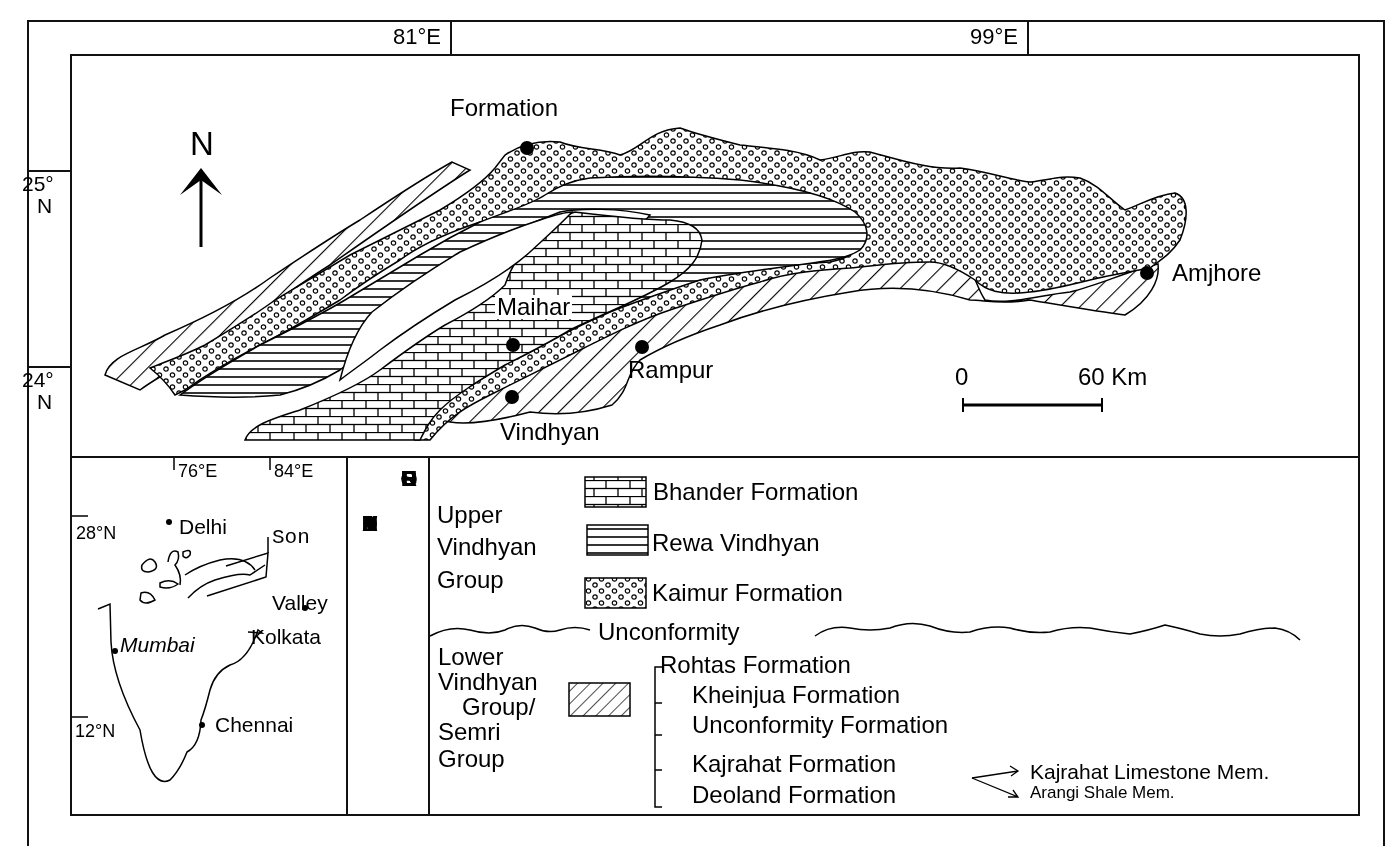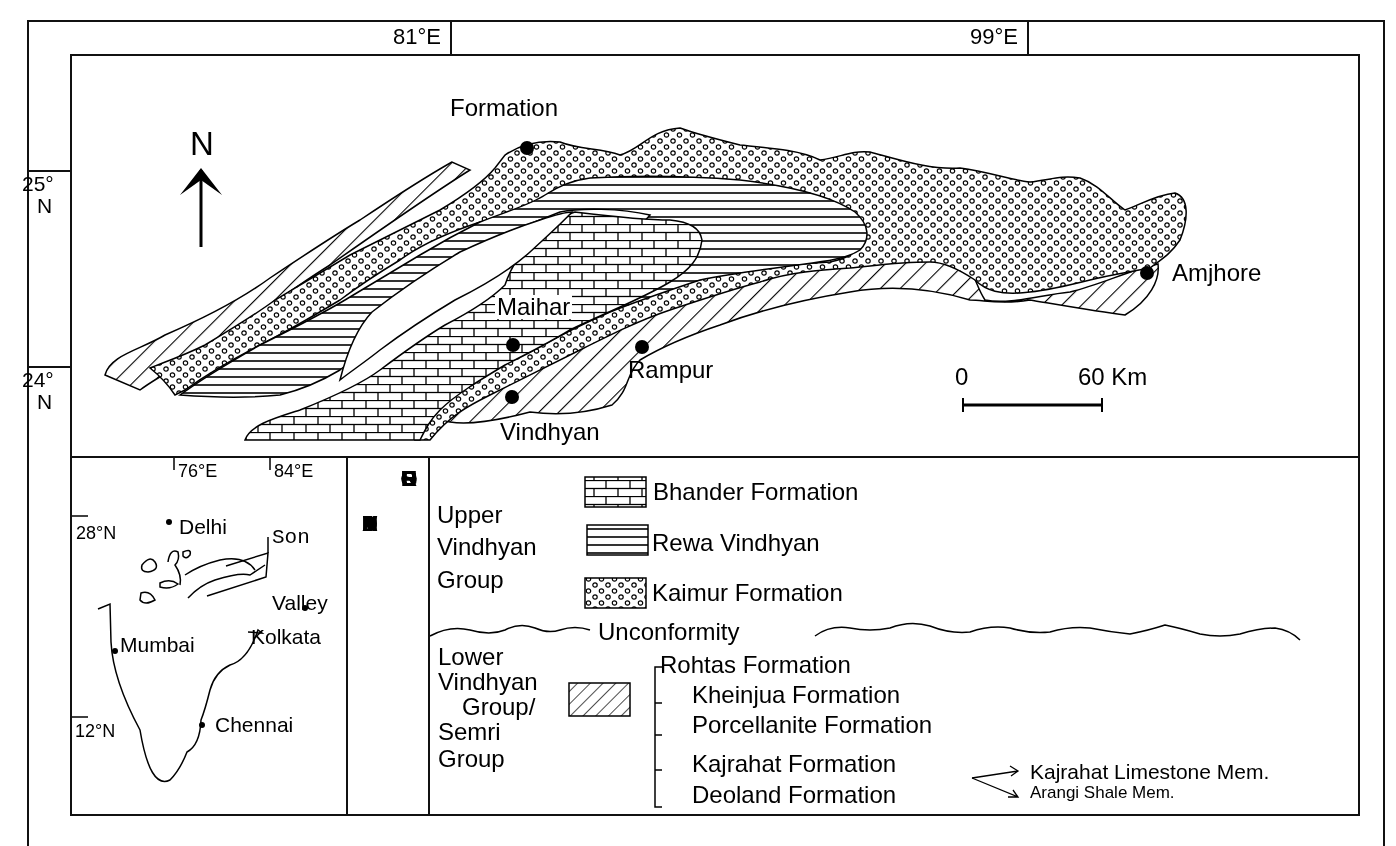--- a/index.html
+++ b/index.html
@@ -155,21 +155,21 @@
 
 <div class="vline" style="left:346px; top:456px; height:360px;"></div>
 <div class="vline" style="left:428px; top:456px; height:360px;"></div>
 
 <div class="lbl-sm" style="left:178px; top:462px;">76°E</div>
 <div class="lbl-sm" style="left:274px; top:462px;">84°E</div>
 <div class="lbl-sm" style="left:76px; top:524px;">28°N</div>
 <div class="lbl-sm" style="left:75px; top:722px;">12°N</div>
 <div class="lbl" style="left:179px; top:516px; font-size:21px;">Delhi</div>
 <div class="lbl" style="left:251px; top:610px; font-size:21px;margin-top:16px;">Kolkata</div>
-<div class="lbl" style="left:120px; top:634px; font-size:21px;">Mumbai</div>
+<div class="lbl" style="left:120px; top:634px; font-size:21px;font-style:italic;">Mumbai</div>
 <div class="lbl" style="left:215px; top:714px; font-size:21px;">Chennai</div>
 <div class="lbl" style="left:272px; top:527px; font-size:21px;font-family:Liberation Mono, monospace;">Son</div>
 <div class="lbl" style="left:272px; top:556px; font-size:21px;margin-top:36px;">Valley</div>
 
 <div style="position:absolute; left:358px; top:510px;">
   <div class="vert">V</div>
   <div class="vert">I</div>
   <div class="vert">N</div>
   <div class="vert">D</div>
   <div class="vert">H</div>
@@ -200,18 +200,18 @@
 <div class="lbl" style="left:598px; top:620px;">Unconformity</div>
 
 <div class="lbl" style="left:438px; top:645px;">Lower</div>
 <div class="lbl" style="left:438px; top:670px;">Vindhyan</div>
 <div class="lbl" style="left:438px; top:695px;margin-left:24px;">Group/</div>
 <div class="lbl" style="left:438px; top:720px;">Semri</div>
 <div class="lbl" style="left:438px; top:747px;">Group</div>
 
 <div class="lbl" style="left:660px; top:653px;">Rohtas Formation</div>
 <div class="lbl" style="left:692px; top:683px;">Kheinjua Formation</div>
-<div class="lbl" style="left:692px; top:713px;">Porcellanite Formation</div>
+<div class="lbl" style="left:692px; top:713px;">Unconformity Formation</div>
 <div class="lbl" style="left:692px; top:752px;">Kajrahat Formation</div>
 <div class="lbl" style="left:692px; top:783px;">Deoland Formation</div>
 
 <div class="lbl" style="left:1030px; top:761px; font-size:21px;">Kajrahat Limestone Mem.</div>
 <div class="lbl" style="left:1030px; top:784px; font-size:17px;">Arangi Shale Mem.</div>
 
 </body></html>

